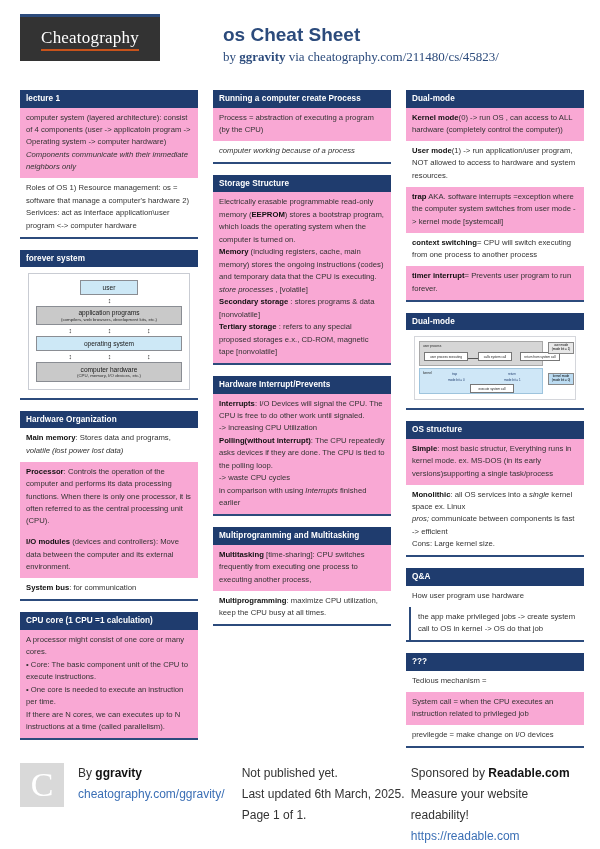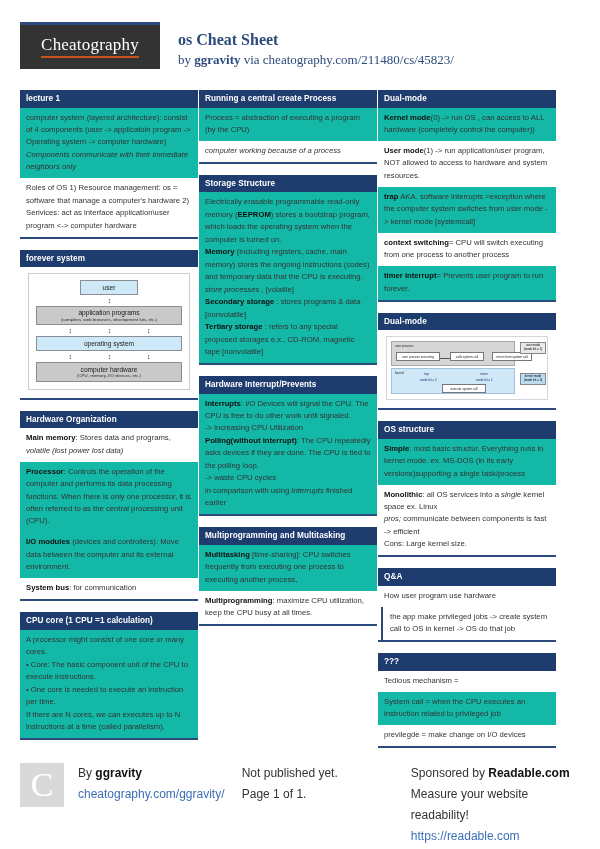--- a/index.html
+++ b/index.html
@@ -4,60 +4,60 @@
 <style>
   * { box-sizing: border-box; margin: 0; padding: 0; }
   html, body {
     width: 600px; height: 849px;
     background: #ffffff;
     font-family: "Liberation Sans", sans-serif;
   }
   .page { position: relative; width: 600px; height: 849px; padding: 14px 20px 0 20px; }
 
   
-  .header { display: flex; align-items: center; height: 62px; }
+  .header { display: flex; align-items: flex-start; height: 62px; gap: 45px; }
   .logo-box {
     width: 140px; height: 47px; background: #333333;
     border-top: 3px solid #2c4b7c;
     display: flex; align-items: center; justify-content: center;
     flex: 0 0 140px;
   }
   .logo-text {
     font-family: "Liberation Serif", serif;
     color: #ffffff; font-size: 17px; letter-spacing: .2px;
     border-bottom: 2px solid #c8531b; padding-bottom: 1px;
   }
   .title-block { margin-left: 18px; padding-top: 8px; }
   .sheet-title {
-    font-family: Liberation Serif, serif;
-    font-size: 16px; font-weight: bold; color: #2c4b7c; line-height: 1.35;
+    font-family: Liberation Sans, sans-serif;
+    font-size: 19px; font-weight: bold; color: #2c4b7c; line-height: 1.35;
   }
   .sheet-byline {
     font-family: "Liberation Serif", serif;
     font-size: 13px; color: #2c4b7c; line-height: 1.4;
   }
   .sheet-byline b { font-weight: bold; }
 
   
-  .columns { display: flex; gap: 1px; margin-top: 14px; }
+  .columns { display: flex; gap: 15px; margin-top: 14px; }
   .column { width: 178px; flex: 0 0 178px; }
 
   .card { margin-bottom: 11px; border-bottom: 2px solid #2c4b7c; }
   .card-head {
     background: #1f3c6e; color: #ffffff;
     font-size: 8.2px; font-weight: bold;
     padding: 4px 6px 4.5px 6px;
     letter-spacing: .05px;
   }
   .row {
     font-size: 7.7px; color: #333333; line-height: 1.62;
     padding: 4px 6px 4.5px 6px;
     background: #ffffff;
   }
-  .row.alt { background: #14b8a6; }
+  .row.alt { background: #f9a8d4; }
   .row b { font-weight: bold; color: #111111; }
   .row i { font-style: italic; }
   .quote {
     border-left: 2.5px solid #2c4b7c;
     margin-left: 3px; padding-left: 7px;
   }
 
   
   .diagram-wrap { background: #ffffff; padding: 6px 8px 8px 8px; }
   .layer-diagram {
@@ -185,21 +185,21 @@
       <div class="card">
         <div class="card-head">CPU core (1 CPU =1 calculation)</div>
         <div class="row alt">A processor might consist of one core or many cores.<br>• Core: The basic component unit of the CPU to execute instructions.<br>• One core is needed to execute an instruction per time.<br>If there are N cores, we can executes up to N instructions at a time (called parallelism).</div>
       </div>
 
     </div>
 
     <div class="column">
 
       <div class="card">
-        <div class="card-head">Running a central create Process</div>
+        <div class="card-head">Running a computer create Process</div>
         <div class="row alt">Process = abstraction of executing a program (by the CPU)</div>
         <div class="row"><i>computer working because of a process</i></div>
       </div>
 
       <div class="card">
         <div class="card-head">Storage Structure</div>
         <div class="row alt">Electrically erasable programmable read-only memory (<b>EEPROM</b>) stores a bootstrap program, which loads the operating system when the computer is turned on.<br><b>Memory</b> (including registers, cache, main memory) stores the ongoing instructions (codes) and temporary data that the CPU is executing. <i>store processes</i> , [volatile]<br><b>Secondary storage</b> : stores programs &amp; data [nonvolatile]<br><b>Tertiary storage</b> : refers to any special proposed storages e.x., CD-ROM, magnetic tape [nonvolatile]</div>
       </div>
 
       <div class="card">
@@ -280,20 +280,21 @@
   </div>
 
   <div class="footer">
     <div class="f-logo">C</div>
     <div class="f-col c1">
       <div><span>By </span><b>ggravity</b></div>
       <div class="f-link">cheatography.com/ggravity/</div>
     </div>
     <div class="f-col c2">
       <div>Not published yet.</div>
+      <div>Last updated 6th March, 2025.</div>
       <div>Page 1 of 1.</div>
     </div>
     <div class="f-col c3">
       <div><span>Sponsored by </span><b>Readable.com</b></div>
       <div>Measure your website readability!</div>
       <div class="f-link">https://readable.com</div>
     </div>
   </div>
 
 </div>

